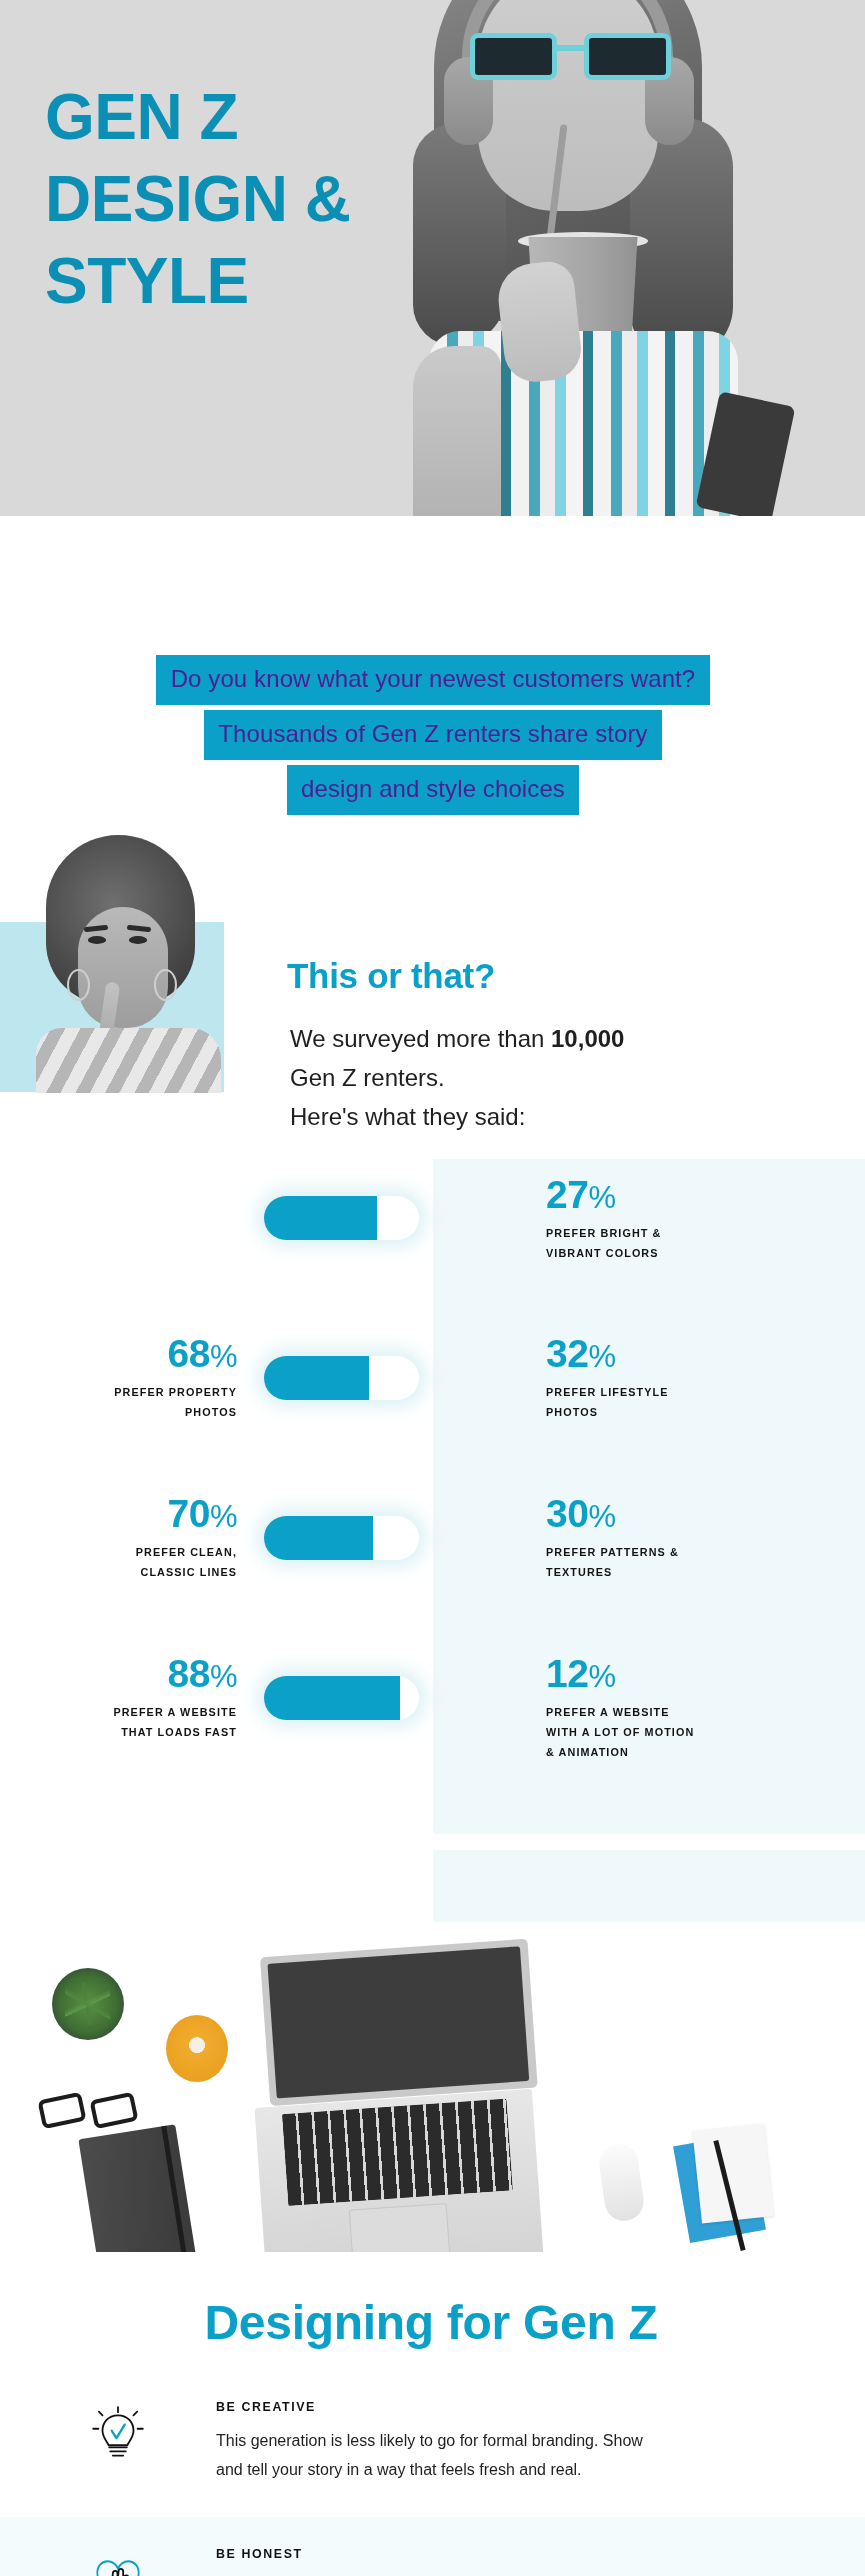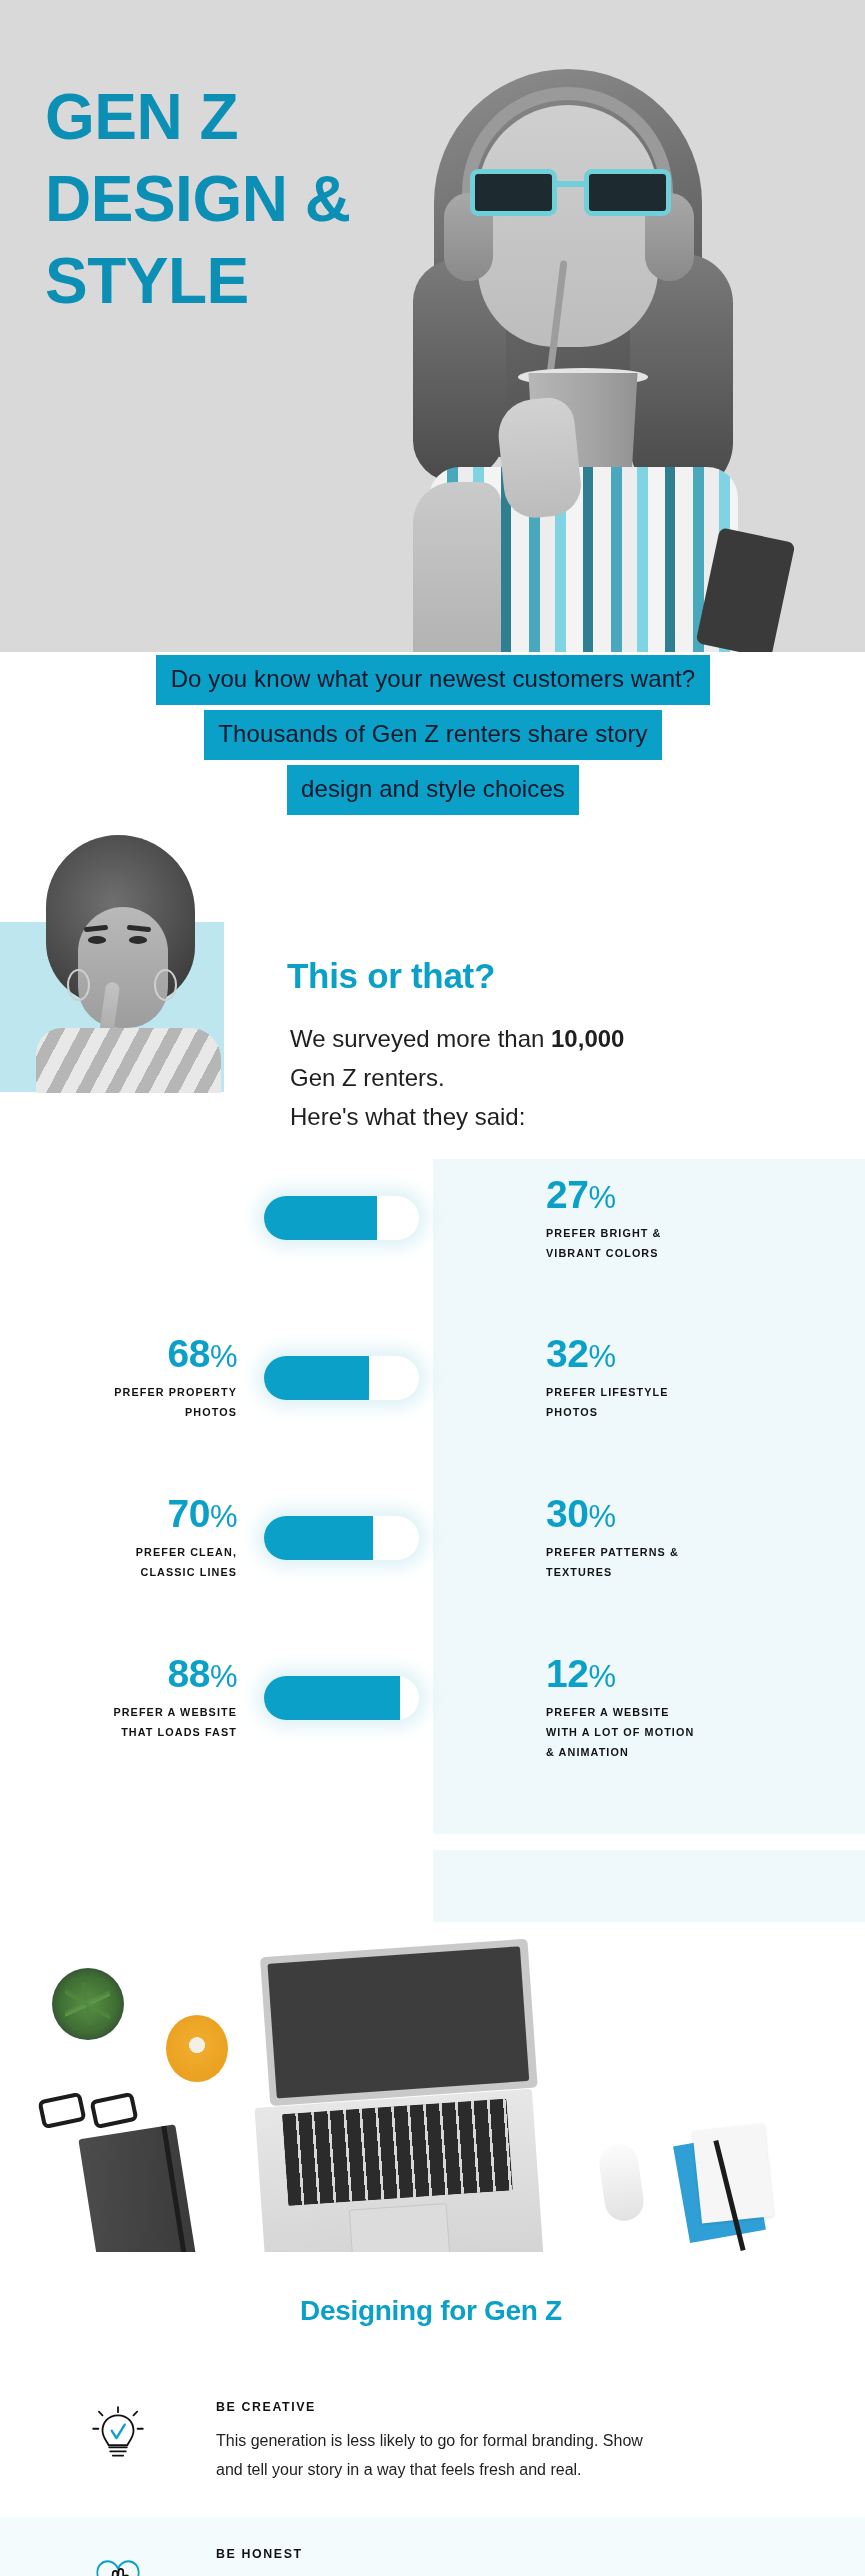--- a/index.html
+++ b/index.html
@@ -14,21 +14,21 @@
     width: 866px;
     height: 3714px;
     overflow: hidden;
     background: #ffffff;
   }
 
   
   .hero {
     position: absolute;
     left: 0; top: 0;
-    width: 866px; height: 652px;
+    width: 866px; height: 516px;
     background: #d9d9d9;
     overflow: hidden;
   }
   .hero-title {
     position: absolute;
     left: 45px; top: 77px;
     width: 464px;
     color: #0b8fb5;
     font-size: 64px;
     font-weight: bold;
@@ -149,21 +149,21 @@
 
   
   .intro {
     position: absolute; left: 0; top: 655px;
     width: 866px;
     text-align: center;
   }
   .intro-line {
     display: inline-block;
     background: #0aa0c7;
-    color: #0f172a;
+    color: #4c1d95;
     font-size: 24px;
     line-height: 1.0;
     padding: 12px 14.4px 14px;
     margin-bottom: 5.2px;
     letter-spacing: 0.1px;
     white-space: nowrap;
   }
 
   
   .tot { position: absolute; left: 0; top: 804px; width: 866px; height: 289px; }
@@ -403,21 +403,21 @@
     width: 4.6px; height: 113px;
     background: #1b1b1b;
     transform: rotate(-14deg);
   }
 
   
   .dfz-title {
     position: absolute; left: 0; top: 2295px;
     width: 862px; text-align: center;
     color: #0aa0c7;
-    font-size: 28px; font-weight: bold;
+    font-size: 48px; font-weight: bold;
     letter-spacing: -0.3px;
   }
   .tips { position: absolute; left: 0; top: 2370px; width: 866px; }
   .tip {
     position: relative;
     width: 866px;
     padding: 30px 0 33px 0;
   }
   .tip.alt { background: #f4fbfc; }
   .tip-icon {

